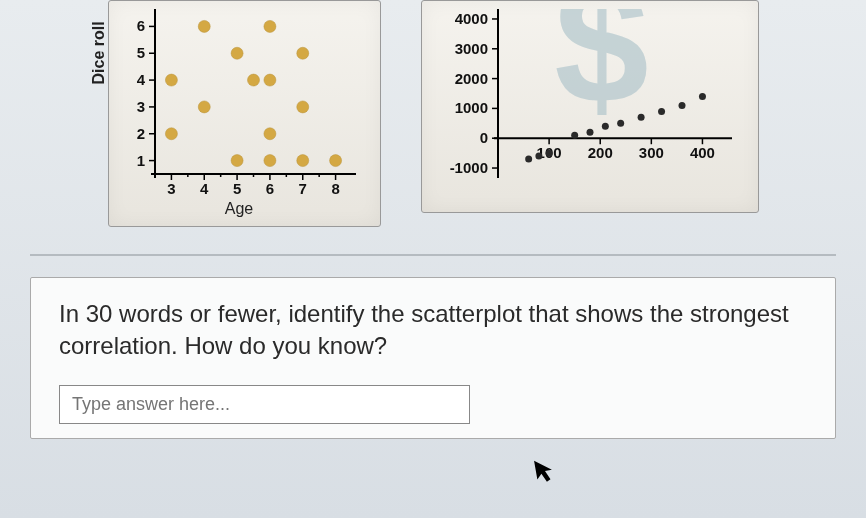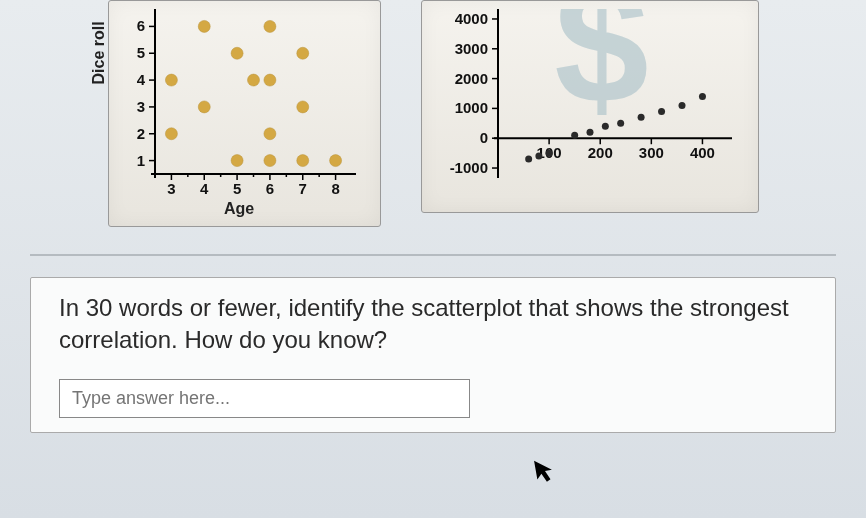--- a/index.html
+++ b/index.html
@@ -38,38 +38,38 @@
       top: 50%;
       transform: rotate(-90deg) translateX(50%);
       transform-origin: left center;
       font-size: 16px;
       font-weight: bold;
       color: #222;
     }
     .x-axis-label {
       text-align: center;
       font-size: 16px;
-      font-weight: bold;
+      font-weight: normal;
       color: #222;
       margin-top: -4px;
     }
     svg { display: block; }
     .axis-line { stroke: #000; stroke-width: 2; fill: none; }
     .tick-line { stroke: #000; stroke-width: 1.5; }
     .tick-label { font-size: 15px; font-weight: bold; fill: #111; font-family: Arial, sans-serif; }
     .data-point { fill: #d4a843; stroke: #b8923a; stroke-width: 0.5; }
     .data-point-dark { fill: #2a2a2a; }
     .watermark { fill: #a8c0c8; opacity: 0.6; }
     
     .question-panel {
       margin: 50px 30px 0 30px;
       background: #fafbfb;
       border: 1px solid #aaa;
       border-radius: 2px;
-      padding: 14px 28px 14px 28px;
+      padding: 20px 28px 14px 28px;
     }
     .question-text {
       font-size: 24px;
       color: #2a2a2a;
       line-height: 1.35;
       margin-bottom: 22px;
     }
     .answer-input {
       width: 55%;
       border: 1px solid #888;

